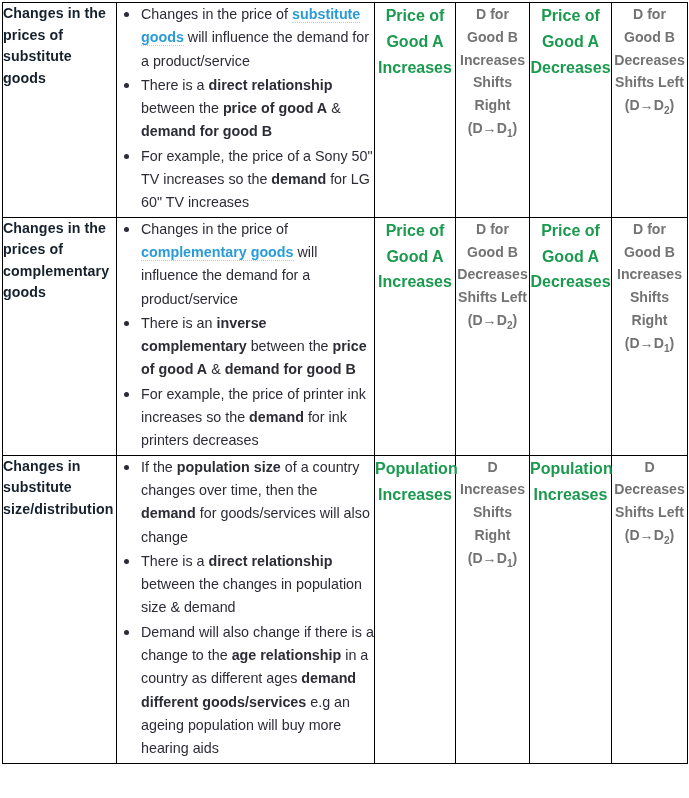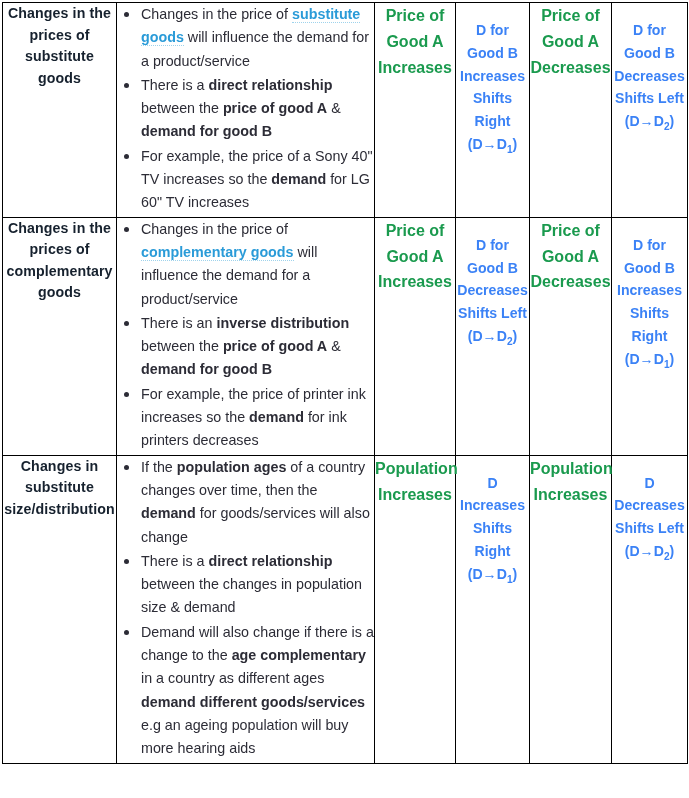--- a/index.html
+++ b/index.html
@@ -30,21 +30,21 @@
   col.c-factor{width:114px;}
   col.c-detail{width:258px;}
   col.c-causeA{width:81px;}
   col.c-effectA{width:74px;}
   col.c-causeB{width:82px;}
   col.c-effectB{width:76px;}
 
   
   td.factor{
     background:#bedcf0;
-    text-align:center;
+    text-align:left;
     vertical-align:top;
     padding:12px 4px 10px 4px;
   }
   .factor-label{
     font-size:14.2px;
     font-weight:bold;
     color:#16212e;
     line-height:1.52;
     letter-spacing:.1px;
   }
@@ -87,23 +87,22 @@
   }
   .cause-text{
     font-size:16px;
     font-weight:bold;
     color:#1a9a4e;
     line-height:1.62;
   }
   .effect-text{
     font-size:14.1px;
     font-weight:bold;
-    color:#3b82f6;
+    color:#737373;
     line-height:1.62;
-    margin-top:16px;
   }
   sub{font-size:.72em; line-height:0;}
 </style>
 </head>
 <body>
 
 <div class="table-wrap">
   <table class="matrix">
     <colgroup>
       <col class="c-factor">
@@ -115,21 +114,21 @@
     </colgroup>
     <tbody>
         <tr>
           <td class="factor">
             <div class="factor-label">Changes in the prices of substitute goods</div>
           </td>
           <td class="detail">
             <ul class="bullets">
               <li><span>Changes in the price of </span><span class="link">substitute goods</span><span> will influence the demand for a product/service</span></li>
               <li><span>There is a </span><span class="em" style="font-weight: bold;">direct relationship</span><span> between the </span><span class="em" style="font-weight: bold;">price of good A</span><span> &amp; </span><span class="em" style="font-weight: bold;">demand for good B</span></li>
-              <li><span>For example, the price of a Sony 40" TV increases so the </span><span class="em" style="font-weight: bold;">demand</span><span> for LG 60" TV increases</span></li>
+              <li><span>For example, the price of a Sony 50" TV increases so the </span><span class="em" style="font-weight: bold;">demand</span><span> for LG 60" TV increases</span></li>
             </ul>
           </td>
           <td class="cause">
             <div class="cause-text">Price of Good A Increases</div>
           </td>
           <td class="effect">
             <div class="effect-text">
               <div>D for</div>
               <div>Good B</div>
               <div>Increases</div>
@@ -151,21 +150,21 @@
             </div>
           </td>
         </tr>
         <tr>
           <td class="factor">
             <div class="factor-label">Changes in the prices of complementary goods</div>
           </td>
           <td class="detail">
             <ul class="bullets">
               <li><span>Changes in the price of </span><span class="link">complementary goods</span><span> will influence the demand for a product/service</span></li>
-              <li><span>There is an </span><span class="em" style="font-weight: bold;">inverse distribution</span><span> between the </span><span class="em" style="font-weight: bold;">price of good A</span><span> &amp; </span><span class="em" style="font-weight: bold;">demand for good B</span></li>
+              <li><span>There is an </span><span class="em" style="font-weight: bold;">inverse complementary</span><span> between the </span><span class="em" style="font-weight: bold;">price of good A</span><span> &amp; </span><span class="em" style="font-weight: bold;">demand for good B</span></li>
               <li><span>For example, the price of printer ink increases so the </span><span class="em" style="font-weight: bold;">demand</span><span> for ink printers decreases</span></li>
             </ul>
           </td>
           <td class="cause">
             <div class="cause-text">Price of Good A Increases</div>
           </td>
           <td class="effect">
             <div class="effect-text">
               <div>D for</div>
               <div>Good B</div>
@@ -187,23 +186,23 @@
               <div><span>(D→D</span><sub>1</sub><span>)</span></div>
             </div>
           </td>
         </tr>
         <tr>
           <td class="factor">
             <div class="factor-label">Changes in substitute size/distribution</div>
           </td>
           <td class="detail">
             <ul class="bullets">
-              <li><span>If the </span><span class="em" style="font-weight: bold;">population ages</span><span> of a country changes over time, then the </span><span class="em" style="font-weight: bold;">demand</span><span> for goods/services will also change</span></li>
+              <li><span>If the </span><span class="em" style="font-weight: bold;">population size</span><span> of a country changes over time, then the </span><span class="em" style="font-weight: bold;">demand</span><span> for goods/services will also change</span></li>
               <li><span>There is a </span><span class="em" style="font-weight: bold;">direct relationship</span><span> between the changes in population size &amp; demand</span></li>
-              <li><span>Demand will also change if there is a change to the </span><span class="em" style="font-weight: bold;">age complementary</span><span> in a country as different ages </span><span class="em" style="font-weight: bold;">demand different goods/services</span><span> e.g an ageing population will buy more hearing aids</span></li>
+              <li><span>Demand will also change if there is a change to the </span><span class="em" style="font-weight: bold;">age relationship</span><span> in a country as different ages </span><span class="em" style="font-weight: bold;">demand different goods/services</span><span> e.g an ageing population will buy more hearing aids</span></li>
             </ul>
           </td>
           <td class="cause">
             <div class="cause-text">Population Increases</div>
           </td>
           <td class="effect">
             <div class="effect-text">
               <div>D</div>
               <div>Increases</div>
               <div>Shifts</div>

